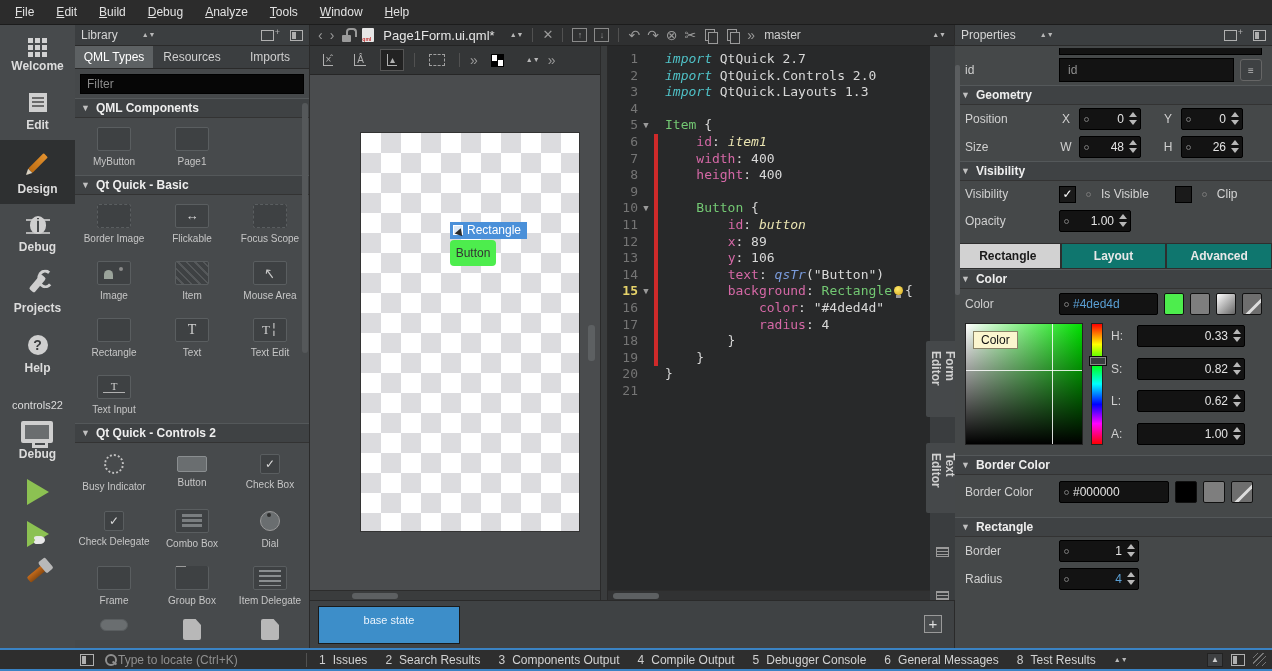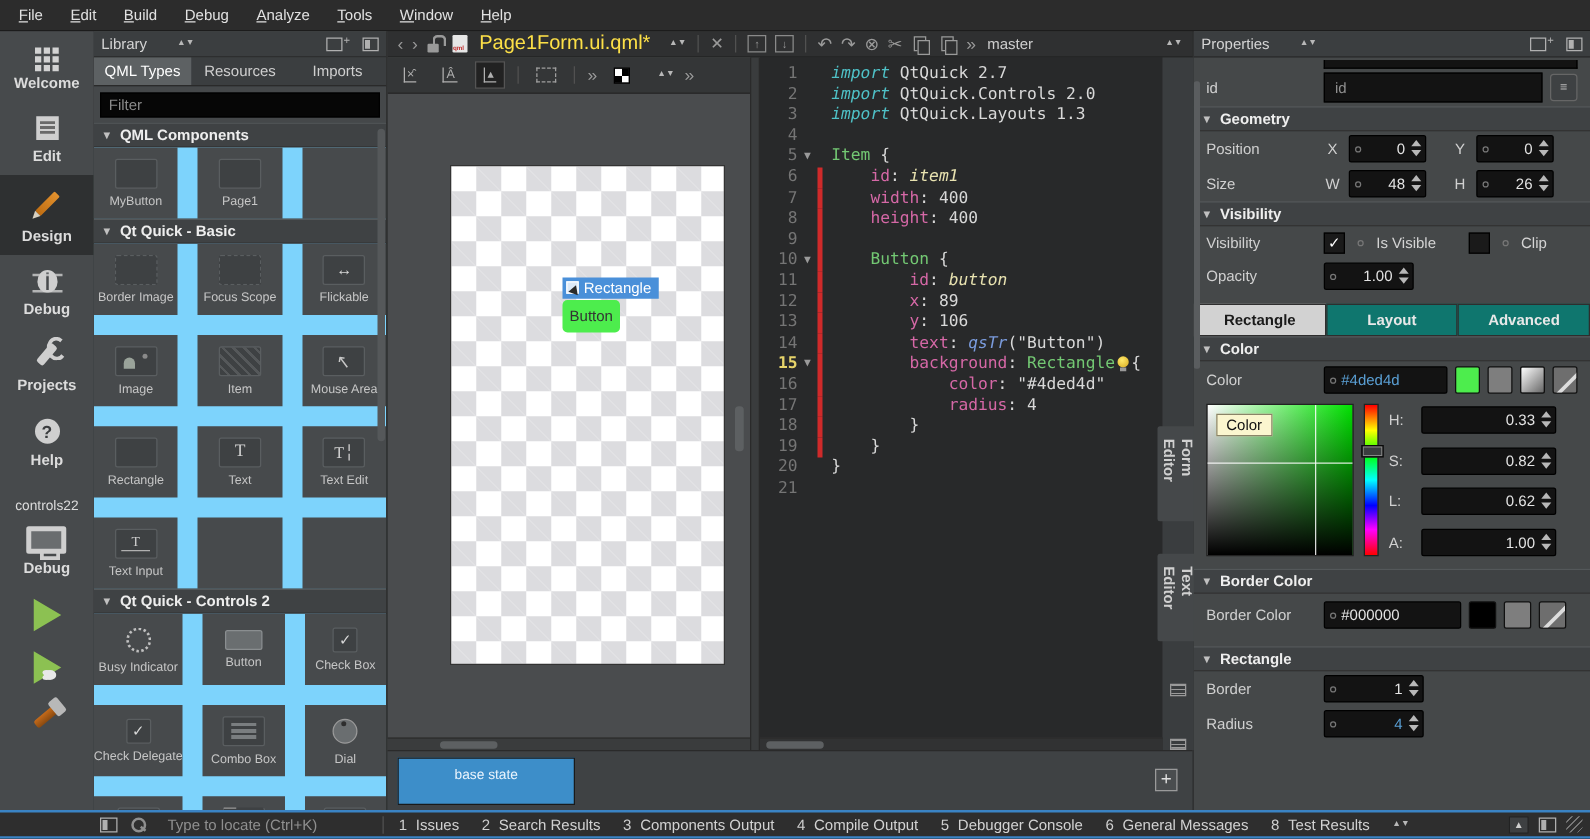--- a/index.html
+++ b/index.html
@@ -49,21 +49,21 @@
   .ic-closebar::after{content:"";position:absolute;left:1px;top:1px;width:4px;height:7px;background:#b0b0b0}
   .lib-tabs{display:flex;background:#3b3e40;border-bottom:1px solid #2a2a2a;flex:0 0 23px}
   .lib-tab{flex:1;text-align:center;line-height:22px;color:#cfcfcf;font-weight:normal}
   .lib-tab.active{background:#5d6163;color:#fff}
   .filterwrap{padding:5px 5px 4px;flex:0 0 29px}
   .filter-input{width:100%;height:20px;background:#060606;border:1px solid #000;color:#d0d0d0;padding:0 6px;font-size:12px;font-family:"Liberation Sans",sans-serif}
   .filter-input::placeholder{color:#8a8a8a}
   .lib-scroll{flex:1;overflow:hidden}
   .sec-head{height:20px;background:#3f4244;border-top:1px solid #54585a;border-bottom:1px solid #333;display:flex;align-items:center;gap:6px;padding:0 6px;font-weight:bold;color:#eee}
   .sec-head .arr{font-size:9px;color:#c0c0c0}
-  .lib-grid{display:grid;grid-template-columns:repeat(3,1fr);gap:16px;background:#7dd3fc}
+  .lib-grid{display:grid;grid-template-columns:repeat(3,1fr);gap:0;background:#fef9c3}
   .lib-cell{background:#474a4c;height:57px;display:flex;flex-direction:column;align-items:center;justify-content:center;gap:5px}
   .lib-cell .lbl{font-size:10px;color:#c6c6c6;white-space:nowrap}
   .li-ic{width:34px;height:24px;background:#3e4143;border:1px solid #5a5e60;border-radius:2px;display:flex;align-items:center;justify-content:center;color:#b8b8b8;font-size:12px;position:relative}
   .li-ic.focus-scope-icon,.li-ic.border-image-icon{border-style:dashed}
   .li-ic.item-icon{background:repeating-linear-gradient(45deg,#3e4143 0 4px,#55585a 4px 6px)}
   .li-ic.image-icon::after{content:"";position:absolute;left:6px;bottom:5px;width:9px;height:9px;background:#9aa39a;border-radius:50% 50% 0 0}
   .li-ic.image-icon::before{content:"";position:absolute;right:7px;top:5px;width:4px;height:4px;background:#8a8a8a;border-radius:50%}
   .li-ic.mouse-area-icon::after{content:"↖";transform:rotate(8deg);font-size:14px;color:#c8c8c8}
   .li-ic.flickable-icon::after{content:"↔";color:#d8d8d8;font-size:13px}
   .li-ic.text-icon::after{content:"T";font-family:"Liberation Serif",serif;font-size:14px;color:#d0d0d0}
@@ -83,21 +83,21 @@
   .li-ic.item-delegate-icon::after{content:"";width:22px;height:16px;background:repeating-linear-gradient(#8a8e90 0 2px,#3e4143 2px 5px)}
   .li-ic.pill-icon{width:28px;height:12px;border-radius:6px;background:#6a6e70}
   .li-ic.page-icon{width:18px;height:22px;background:#b8b8b8;border:none;clip-path:polygon(0 0,70% 0,100% 28%,100% 100%,0 100%)}
   .lib-vscroll{position:absolute;right:1px;top:78px;width:6px;height:250px;background:#55585a;border-radius:3px}
 
   
   .center{flex:1;display:flex;flex-direction:column;min-width:0;border-right:1px solid #2a2a2a}
   .toolbar1{height:21px;flex:0 0 21px;background:#2f3031;border-bottom:1px solid #232323;display:flex;align-items:center;gap:7px;padding:0 8px;color:#9a9a9a}
   .tbtxt{font-size:14px;line-height:18px}
   .sep{width:1px;height:14px;background:#515151;margin:0 2px}
-  .fname{color:#fde047;font-size:16px;margin-left:2px}
+  .fname{color:#e5e5e5;font-size:13px;margin-left:2px}
   .ic-qml{width:12px;height:14px;background:#e6e6e6;position:relative;border-radius:1px}
   .ic-qml::after{content:"qml";position:absolute;left:0;bottom:0;font-size:5px;color:#c03030;font-weight:bold}
   .ic-lock{width:14px;height:15px;position:relative}
   .ic-lock::before{content:"";position:absolute;left:5px;top:0;width:7px;height:7px;border:2px solid #9a9a9a;border-bottom:none;border-radius:4px 4px 0 0}
   .ic-lock::after{content:"";position:absolute;left:1px;top:7px;width:9px;height:7px;background:#9a9a9a;border-radius:1px}
   .boxarrow{width:15px;height:14px;border:1px solid #8a8a8a;font-size:9px;line-height:12px;text-align:center;color:#9a9a9a}
   .ic-copy{position:relative;width:15px;height:15px}
   .ic-copy::before{content:"";position:absolute;left:2px;top:1px;width:8px;height:10px;border:1px solid #9a9a9a}
   .ic-copy::after{content:"";position:absolute;left:5px;top:4px;width:8px;height:10px;border:1px solid #9a9a9a;background:#2f3031}
   .branch{color:#cfcfcf;margin-left:2px}
@@ -189,21 +189,21 @@
   .hslalabel{width:18px;text-align:left;color:#d0d0d0}
   .idinput{flex:1;height:24px;background:#131313;border:1px solid #000;color:#e4e4e4;padding:0 8px;font-family:"Liberation Sans",sans-serif;font-size:12px}
   .idinput::placeholder{color:#8f8f8f}
   .listbtn{width:22px;height:22px;border:1px solid #666;border-radius:3px;background:#3e4143;display:flex;align-items:center;justify-content:center;color:#b8b8b8;font-size:10px}
   .sliver{height:7px;margin:2px 10px 0 104px;background:#131313;border:1px solid #000;border-top:none}
 
   
   .statusbar{height:23px;flex:0 0 23px;background:#2e2e2e;border-top:2px solid #3a83c4;border-bottom:2px solid #3a83c4;display:flex;align-items:center;gap:10px;padding:0 6px 0 80px;position:relative}
   .ic-panel{width:14px;height:12px;border:1px solid #b0b0b0;position:relative}
   .ic-panel::after{content:"";position:absolute;left:1px;top:1px;width:4px;height:8px;background:#b0b0b0}
-  .locator{display:flex;align-items:center;gap:18px;width:190px;color:#8f8f8f}
+  .locator{display:flex;align-items:center;gap:2px;width:190px;color:#8f8f8f}
   .ic-search{width:12px;height:12px;position:relative;flex:0 0 12px}
   .ic-search::before{content:"";position:absolute;left:1px;top:0;width:8px;height:8px;border:2px solid #8f8f8f;border-radius:50%}
   .ic-search::after{content:"";position:absolute;left:8px;top:8px;width:5px;height:2px;background:#8f8f8f;transform:rotate(40deg)}
   .loc-input{background:transparent;border:none;outline:none;color:#cfcfcf;font-size:12px;width:160px;font-family:"Liberation Sans",sans-serif}
   .loc-input::placeholder{color:#8f8f8f}
   .pane-item{display:flex;gap:7px;color:#d2d2d2;white-space:nowrap}
   .pane-item .num{color:#cfcfcf}
   .sb-right{margin-left:auto;display:flex;align-items:center;gap:8px}
   .upbtn{width:16px;height:14px;background:#3e4042;border:1px solid #222;color:#cfcfcf;font-size:8px;line-height:12px;text-align:center}
   .grip{width:13px;height:13px;background:repeating-linear-gradient(135deg,transparent 0 3px,#777 3px 4px)}
@@ -296,26 +296,26 @@
         <div class="sec-head">
           <span class="arr">▼</span>
           <span>Qt Quick - Basic</span>
         </div>
         <div class="lib-grid">
           <div class="lib-cell">
             <span class="li-ic border-image-icon"></span>
             <span class="lbl">Border Image</span>
           </div>
           <div class="lib-cell">
+            <span class="li-ic flickable-icon"></span>
+            <span class="lbl">Flickable</span>
+          </div>
+          <div class="lib-cell">
             <span class="li-ic focus-scope-icon"></span>
             <span class="lbl">Focus Scope</span>
-          </div>
-          <div class="lib-cell">
-            <span class="li-ic flickable-icon"></span>
-            <span class="lbl">Flickable</span>
           </div>
           <div class="lib-cell">
             <span class="li-ic image-icon"></span>
             <span class="lbl">Image</span>
           </div>
           <div class="lib-cell">
             <span class="li-ic item-icon"></span>
             <span class="lbl">Item</span>
           </div>
           <div class="lib-cell">

